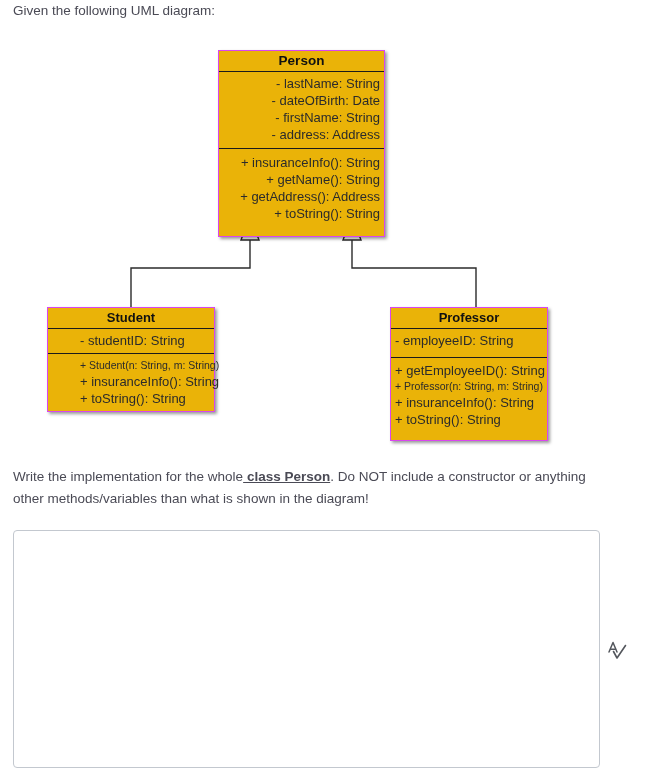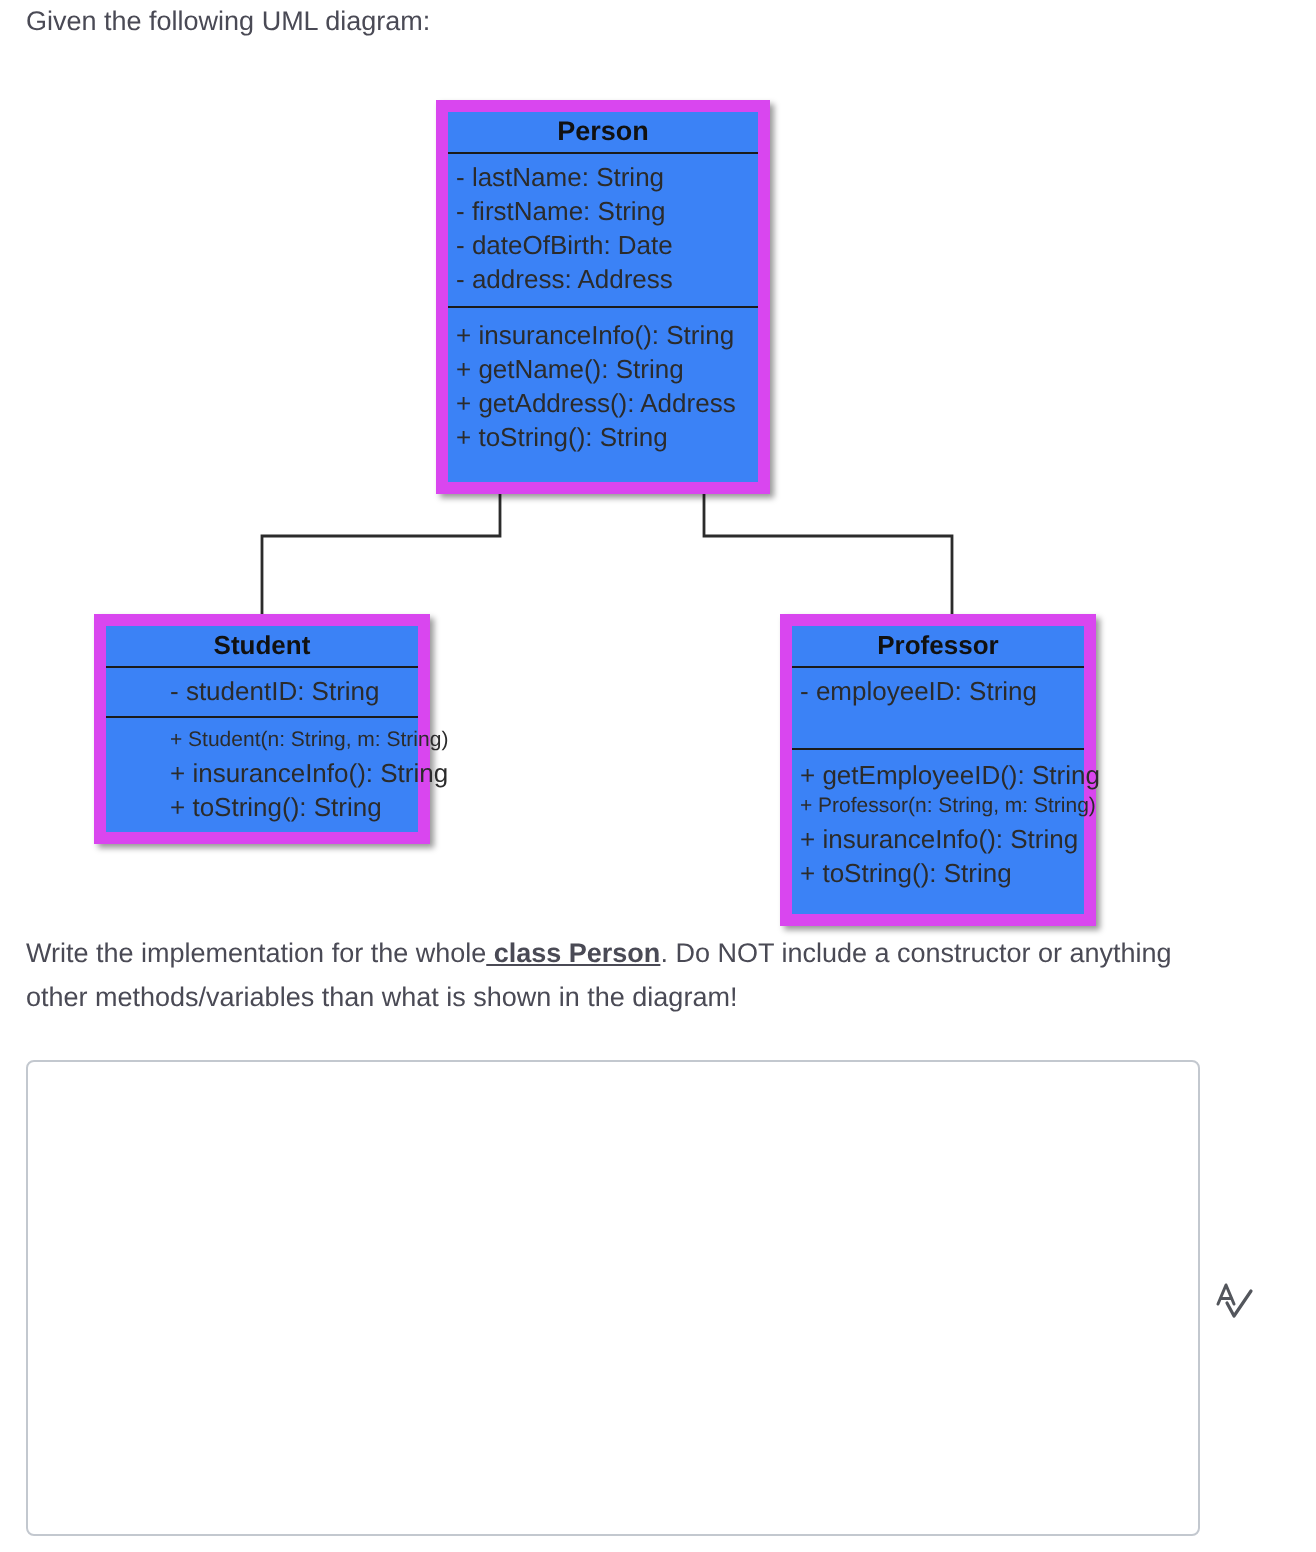--- a/index.html
+++ b/index.html
@@ -51,22 +51,22 @@
   #uml-connectors {
     position: absolute;
     left: 0;
     top: 0;
     width: 658px;
     height: 400px;
   }
 
   .uml-class {
     position: absolute;
-    background: #3b82f6;
-    border: 6px solid #d946ef;
+    background: #eab308;
+    border: 1px solid #d946ef;
     box-shadow: 2px 2px 3px rgba(0,0,0,0.40);
     box-sizing: border-box;
     z-index: 2;
   }
   .uml-title {
     text-align: center;
     font-weight: bold;
     color: #111111;
     border-bottom: 1px solid #1b1b1b;
     padding: 2px 4px 3px 4px;
@@ -85,21 +85,21 @@
     line-height: 17px;
   }
 
   
   #class-person {
     left: 218px;
     top: 10px;
     width: 167px;
   }
   #class-person .uml-title { font-size: 13.5px; }
-  #class-person .uml-line  { font-size: 13px; }
+  #class-person .uml-line  { font-size: 13px; text-align: right; }
   #class-person .uml-section.attrs { padding-bottom: 5px; }
   #class-person .uml-section.ops   { padding-top: 5px; padding-bottom: 14px; }
 
   
   #class-student {
     left: 47px;
     top: 267px;
     width: 168px;
   }
   #class-student .uml-title { font-size: 13px; }
@@ -109,21 +109,21 @@
   #class-student .uml-line.small    { font-size: 10.5px; line-height: 15px; }
 
   
   #class-professor {
     left: 390px;
     top: 267px;
     width: 158px;
   }
   #class-professor .uml-title { font-size: 13px; }
   #class-professor .uml-line  { font-size: 13px; }
-  #class-professor .uml-section.attrs { padding-bottom: 20px; }
+  #class-professor .uml-section.attrs { padding-bottom: 8px; }
   #class-professor .uml-section.ops   { padding-top: 4px; padding-bottom: 12px; }
   #class-professor .uml-line.small    { font-size: 10.5px; line-height: 15px; }
 
   
   #answer-textarea {
     position: absolute;
     left: 13px;
     top: 530px;
     width: 587px;
     height: 238px;
@@ -162,22 +162,22 @@
     <polygon points="250,176 241,200 259,200" fill="#ffffff" stroke="#2b2b2b" stroke-width="1.4"></polygon>
 
     <polyline points="476,267 476,228 352,228 352,200" fill="none" stroke="#2b2b2b" stroke-width="1.4"></polyline>
     <polygon points="352,176 343,200 361,200" fill="#ffffff" stroke="#2b2b2b" stroke-width="1.4"></polygon>
   </svg>
 
   <div class="uml-class" id="class-person">
     <div class="uml-title">Person</div>
     <div class="uml-section attrs">
       <div class="uml-line">- lastName: String</div>
+      <div class="uml-line">- dateOfBirth: Date</div>
       <div class="uml-line">- firstName: String</div>
-      <div class="uml-line">- dateOfBirth: Date</div>
       <div class="uml-line">- address: Address</div>
     </div>
     <div class="uml-section ops last">
       <div class="uml-line">+ insuranceInfo(): String</div>
       <div class="uml-line">+ getName(): String</div>
       <div class="uml-line">+ getAddress(): Address</div>
       <div class="uml-line">+ toString(): String</div>
     </div>
   </div>
 

